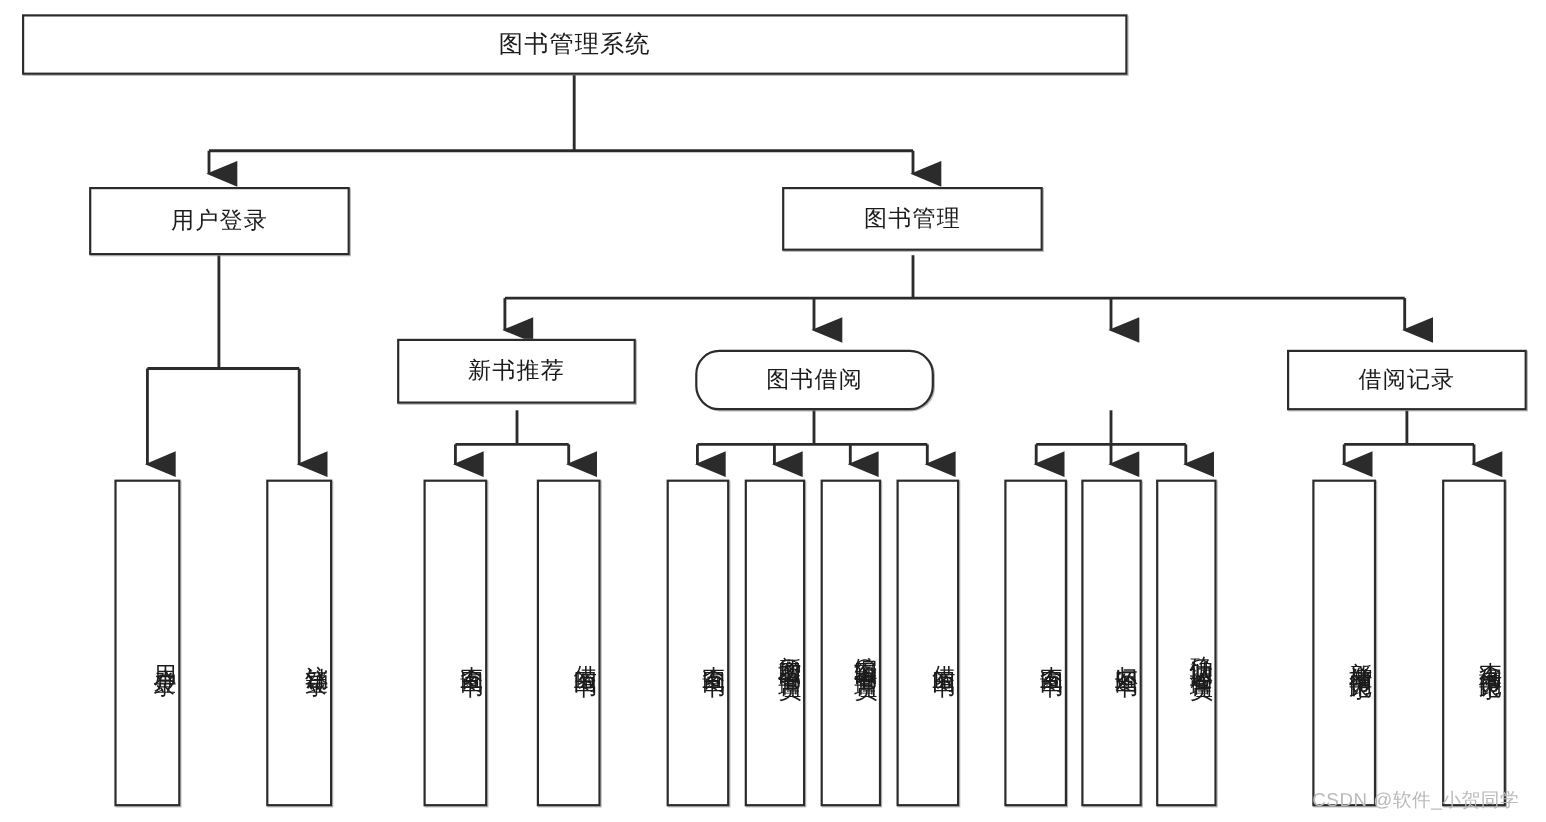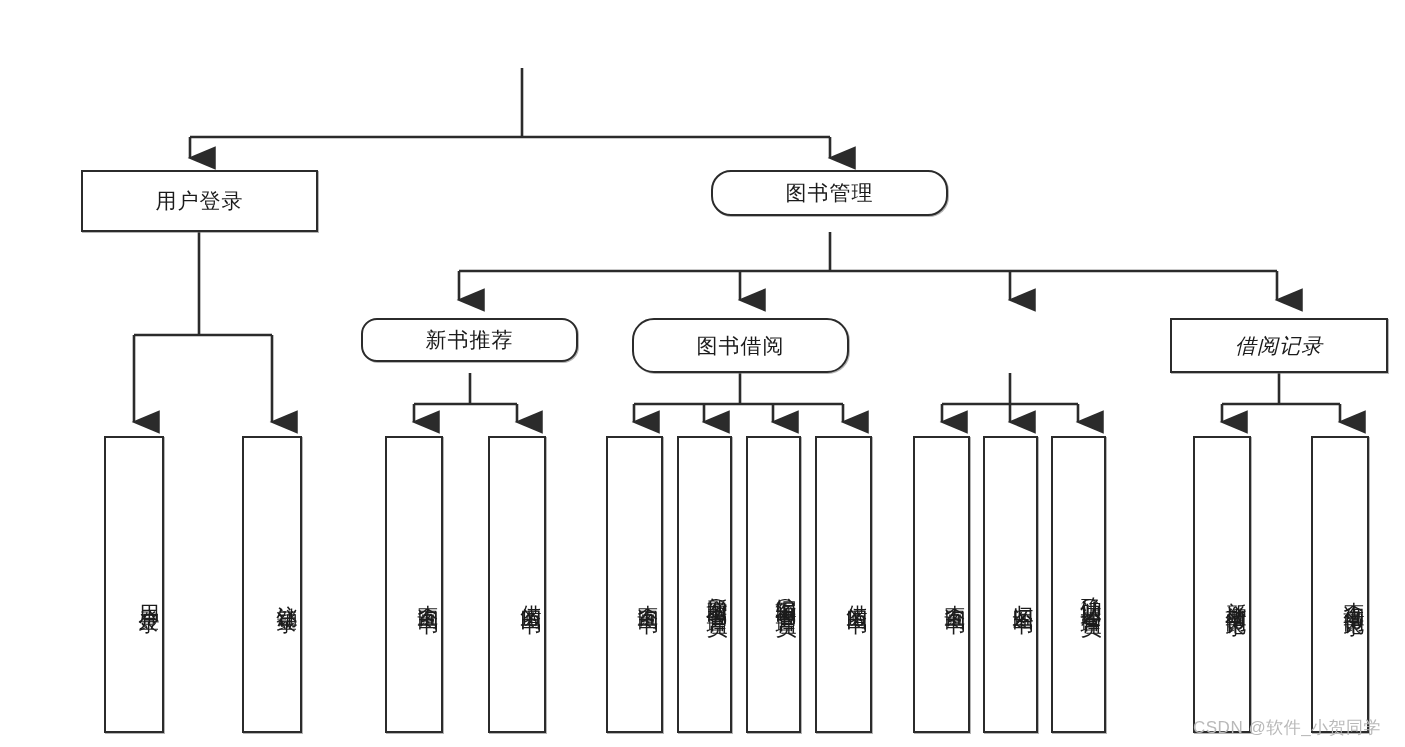--- a/index.html
+++ b/index.html
@@ -119,35 +119,38 @@
       <path d="M 1010 404 L 1010 422" marker-end="url(#arrow)"></path>
       <path d="M 1078 404 L 1078 422" marker-end="url(#arrow)"></path>
 
       <path d="M 1279 373 L 1279 404"></path>
       <path d="M 1222 404 L 1340 404"></path>
       <path d="M 1222 404 L 1222 422" marker-end="url(#arrow)"></path>
       <path d="M 1340 404 L 1340 422" marker-end="url(#arrow)"></path>
     </g>
   </svg>
 
+  <div class="node horiz root" style="left:20px; top:13px; width:1005px; height:55px;">
+    <span>图书管理系统</span>
+  </div>
 
   <div class="node horiz" style="left:81px; top:170px; width:237px; height:62px;">
     <span>用户登录</span>
   </div>
-  <div class="node horiz" style="left:711px; top:170px; width:237px; height:46px;border-radius:20px;">
+  <div class="node horiz" style="left:711px; top:170px; width:237px; height:58px;">
     <span>图书管理</span>
   </div>
 
-  <div class="node horiz" style="left:361px; top:318px; width:217px; height:44px;border-radius:16px;">
+  <div class="node horiz" style="left:361px; top:308px; width:217px; height:59px;">
     <span>新书推荐</span>
   </div>
   <div class="node horiz" style="left:632px; top:318px; width:217px; height:55px;border-radius:22px;">
     <span>图书借阅</span>
   </div>
-  <div class="node horiz" style="left:1170px; top:318px; width:218px; height:55px;font-style:italic;">
+  <div class="node horiz" style="left:1170px; top:318px; width:218px; height:55px;">
     <span>借阅记录</span>
   </div>
 
   <div class="node vert" style="left:104px; top:436px; width:60px; height:297px;">
     <span class="vtext">用户登录</span>
   </div>
   <div class="node vert" style="left:242px; top:436px; width:60px; height:297px;">
     <span class="vtext">注销登录</span>
   </div>
 

